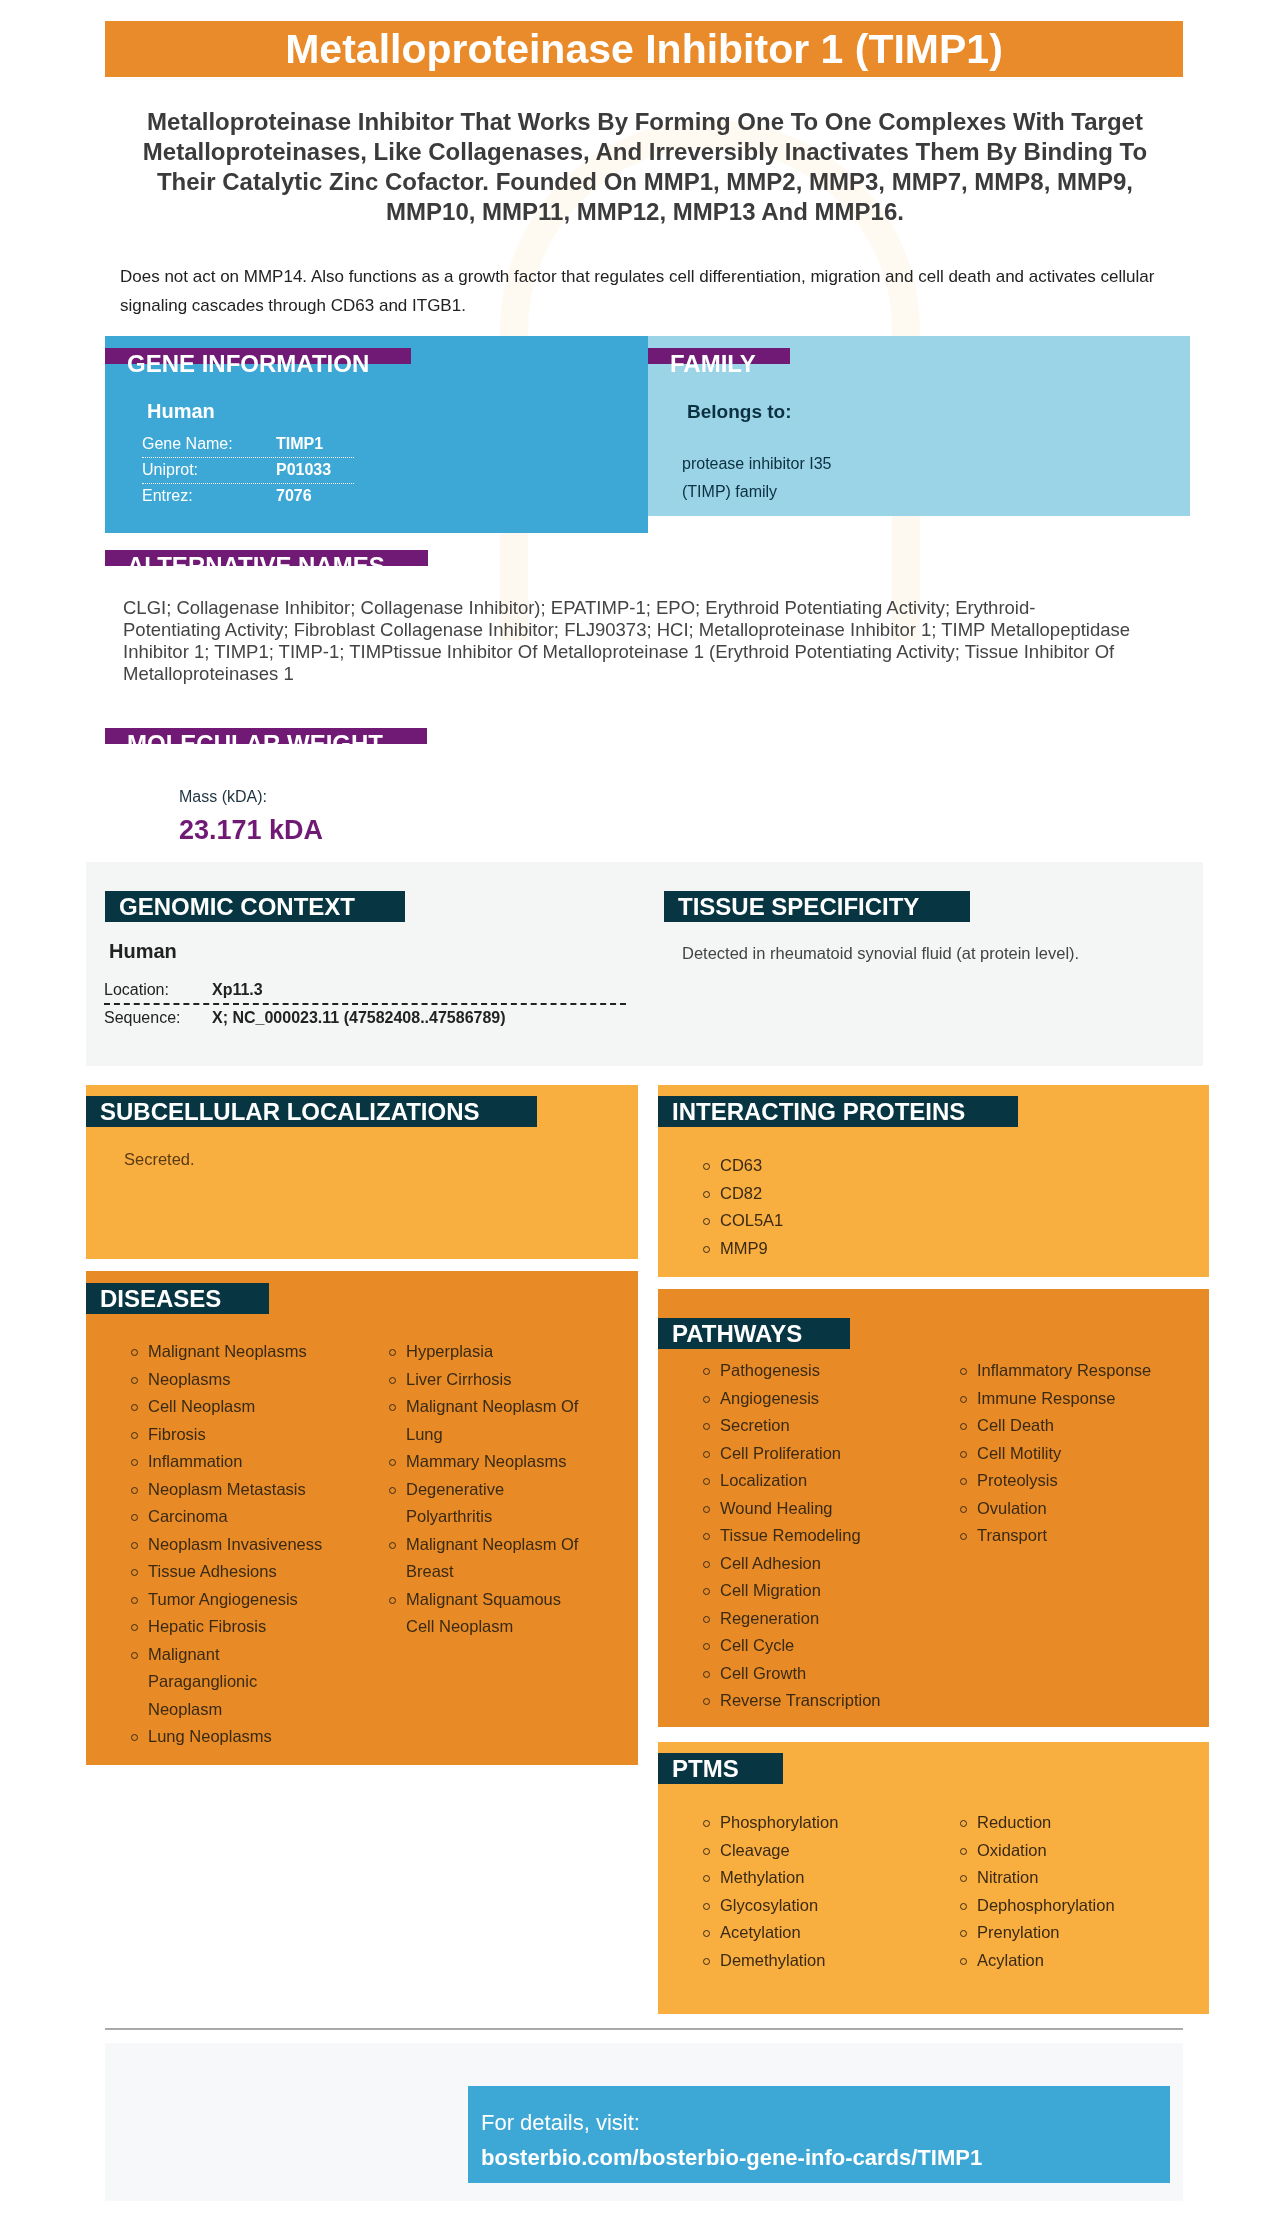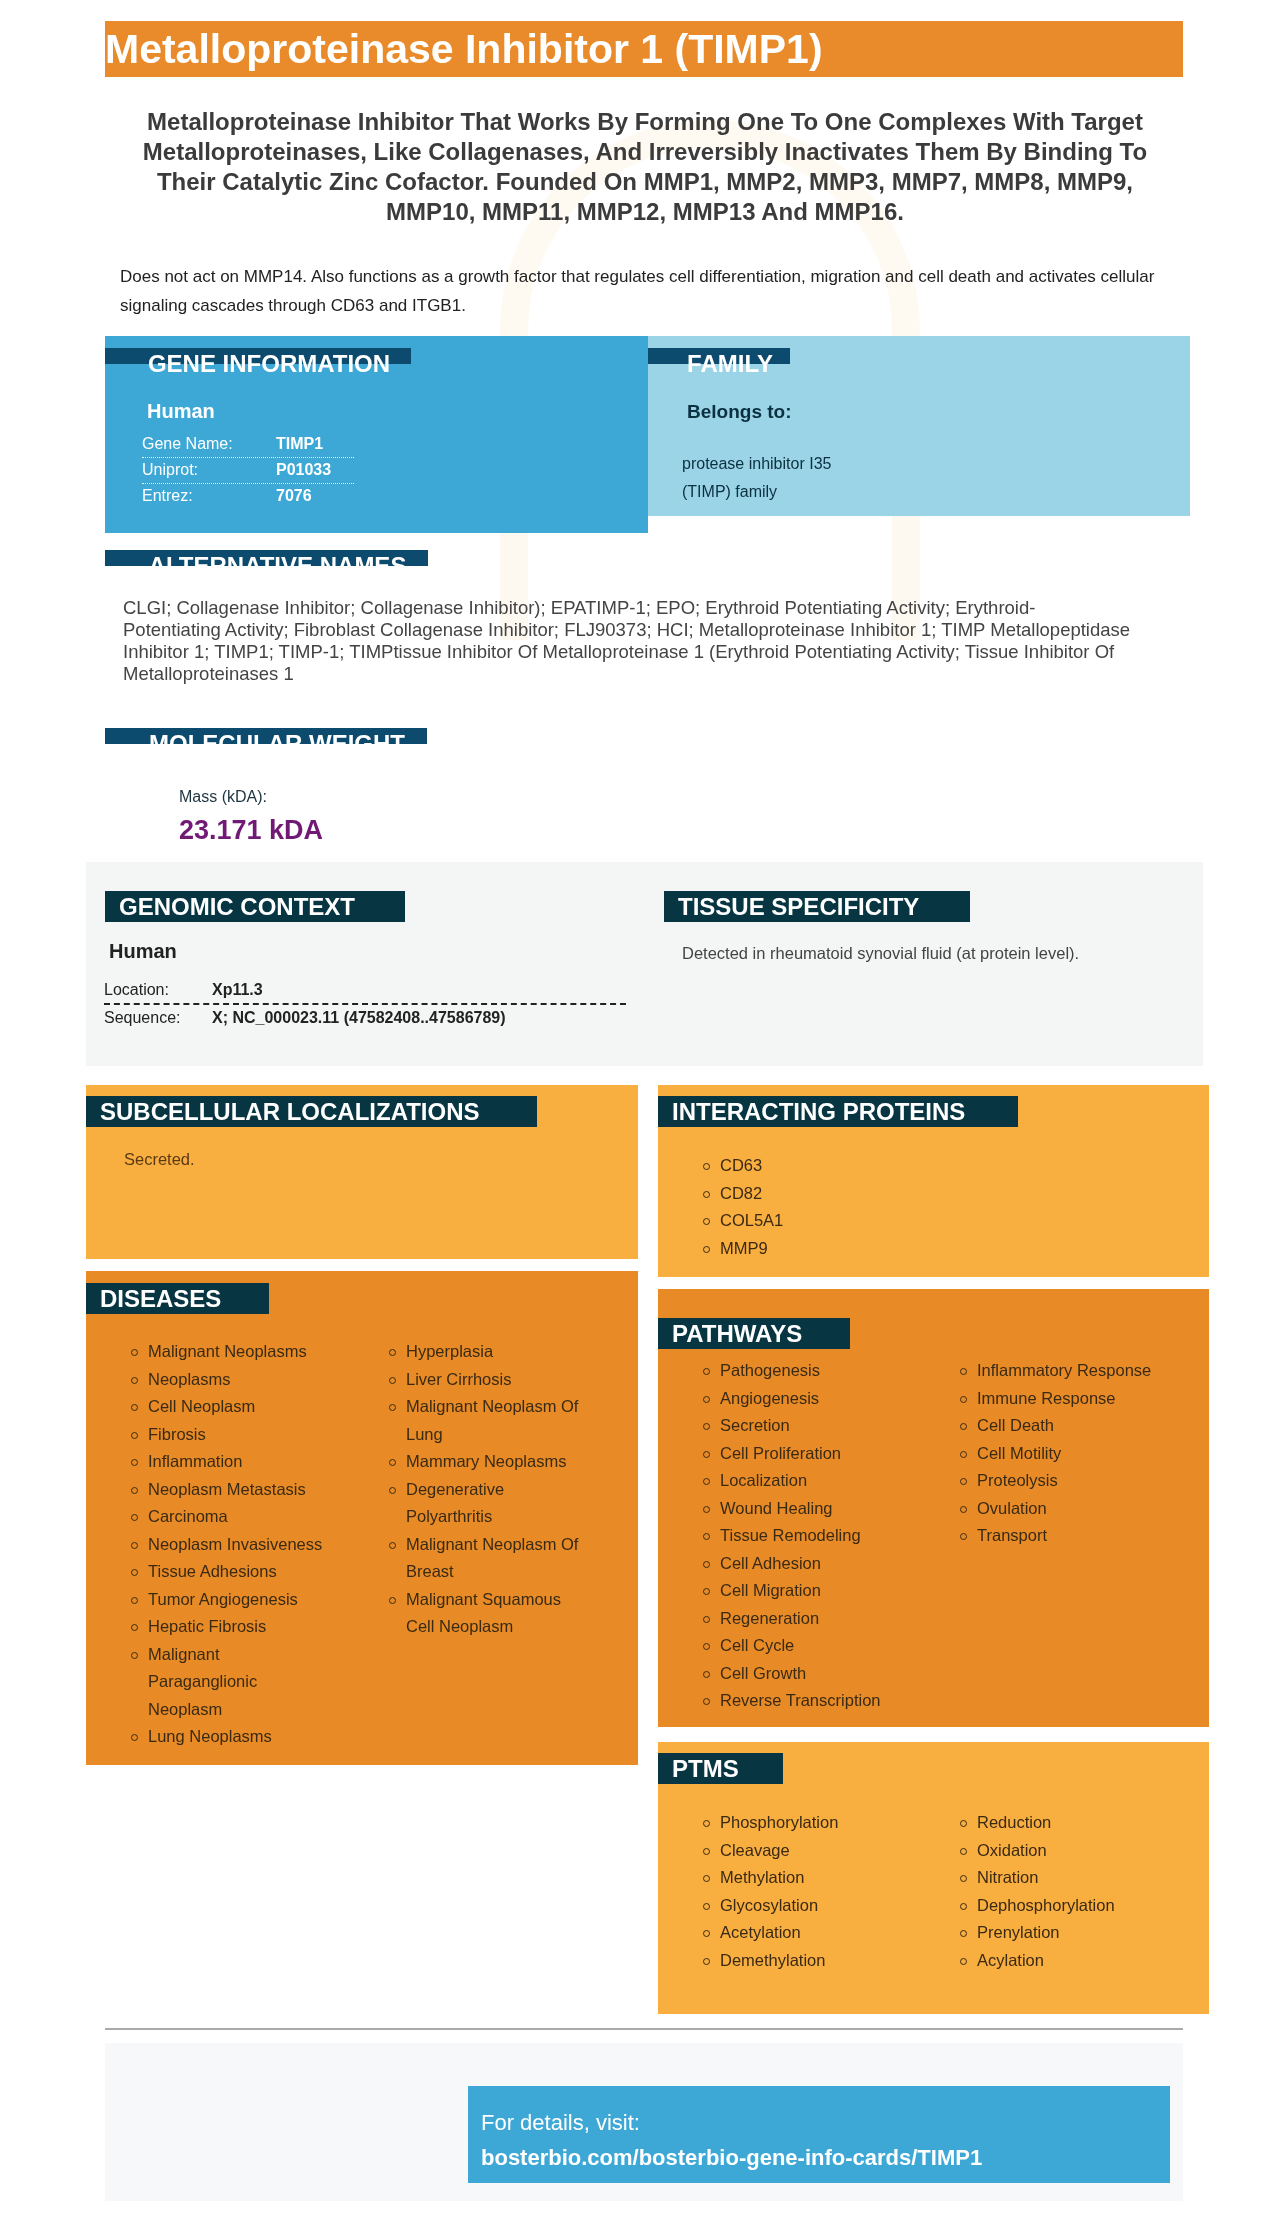--- a/index.html
+++ b/index.html
@@ -1,30 +1,30 @@
 <!DOCTYPE html>
 <html><head>
 <meta charset="utf-8">
 <style>
   * { box-sizing: border-box; margin: 0; padding: 0; }
   html, body { width: 1288px; background: #ffffff; }
   body { position: relative; height: 2231px; font-family: "Liberation Sans", sans-serif; color: #333; overflow: hidden; }
   .abs { position: absolute; }
 
-  .title-bar { left: 105px; top: 21px; width: 1078px; height: 56px; background: #e98b2a; color: #fff; text-align: left; font-weight: bold; font-size: 41px; line-height: 56px; }
+  .title-bar { left: 105px; top: 21px; width: 1078px; height: 56px; background: #e98b2a; color: #fff; text-align: center; font-weight: bold; font-size: 41px; line-height: 56px; }
 
   .summary { left: 140px; top: 107px; width: 1010px; text-align: center; font-weight: bold; font-size: 24px; line-height: 30px; color: #3b3b3b; }
   .desc { left: 120px; top: 262px; width: 1050px; font-size: 17px; line-height: 29px; color: #222; }
 
   .watermark { left: 500px; top: 120px; width: 420px; height: 520px; border: 28px solid rgba(240, 200, 130, 0.10); border-radius: 210px 210px 0 0; border-bottom: none; }
 
   .gene-box { left: 105px; top: 336px; width: 543px; height: 197px; background: #3da8d6; }
   .family-box { left: 648px; top: 336px; width: 542px; height: 180px; background: #9ad4e6; }
 
-  .hdr-orange { background: #0c4a6e; color: #fff; font-weight: bold; font-size: 24px; height: 16px; line-height: 31px; padding-left: 22px; text-align: center; }
+  .hdr-orange { background: #701a75; color: #fff; font-weight: bold; font-size: 24px; height: 16px; line-height: 31px; padding-left: 22px; }
   .hdr-dark { background: #073642; color: #fff; font-weight: bold; font-size: 24px; height: 31px; line-height: 31px; padding-left: 14px; }
 
   .gene-hdr { left: 105px; top: 348px; width: 306px; }
   .family-hdr { left: 648px; top: 348px; width: 142px; }
 
   .gene-human { left: 147px; top: 400px; font-size: 20px; font-weight: bold; color: #fff; }
   .gene-table { left: 142px; top: 432px; width: 212px; font-size: 16px; color: #fff; }
   .gene-row { display: flex; height: 26px; line-height: 24px; }
   .gene-row.dotted { border-bottom: 1px dotted #ffffff; }
   .gene-row .k { width: 134px; }

